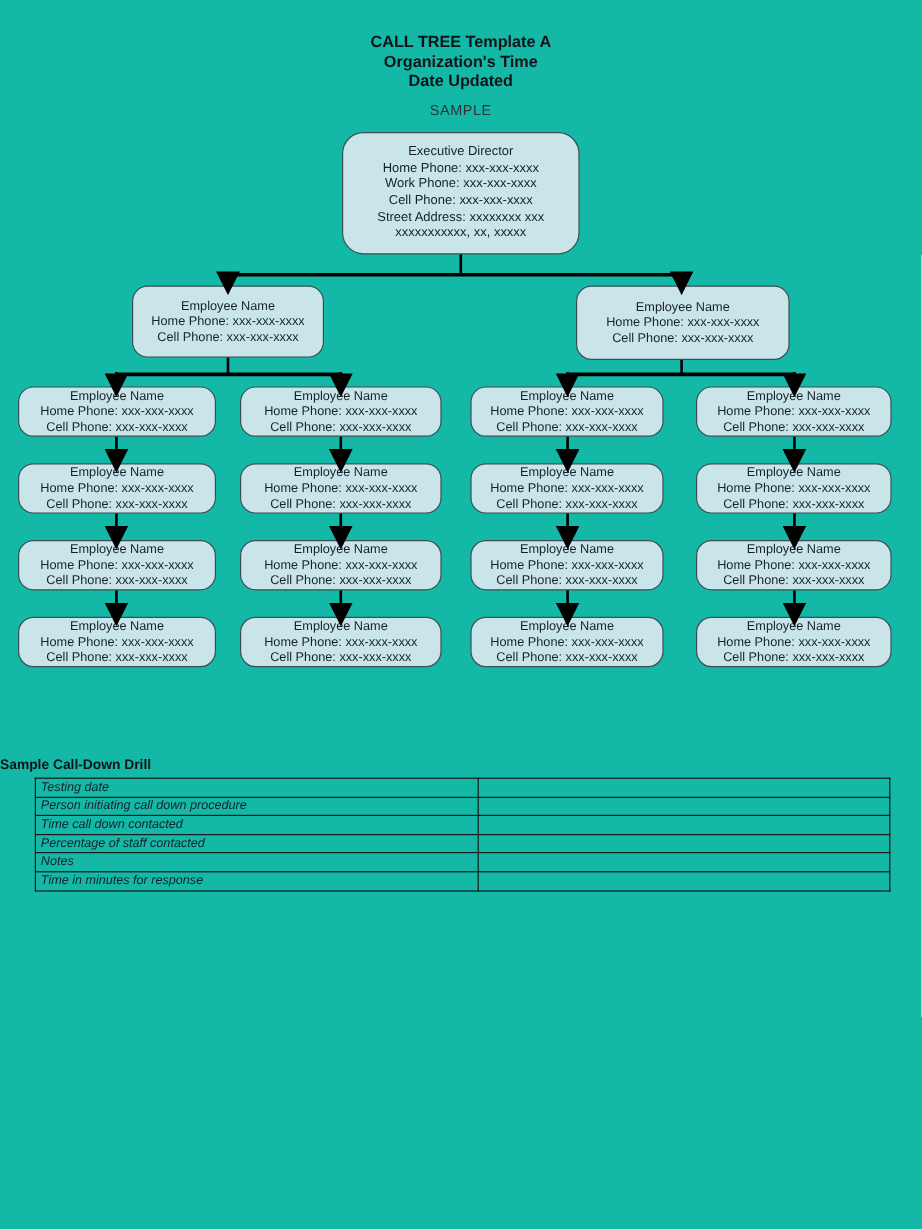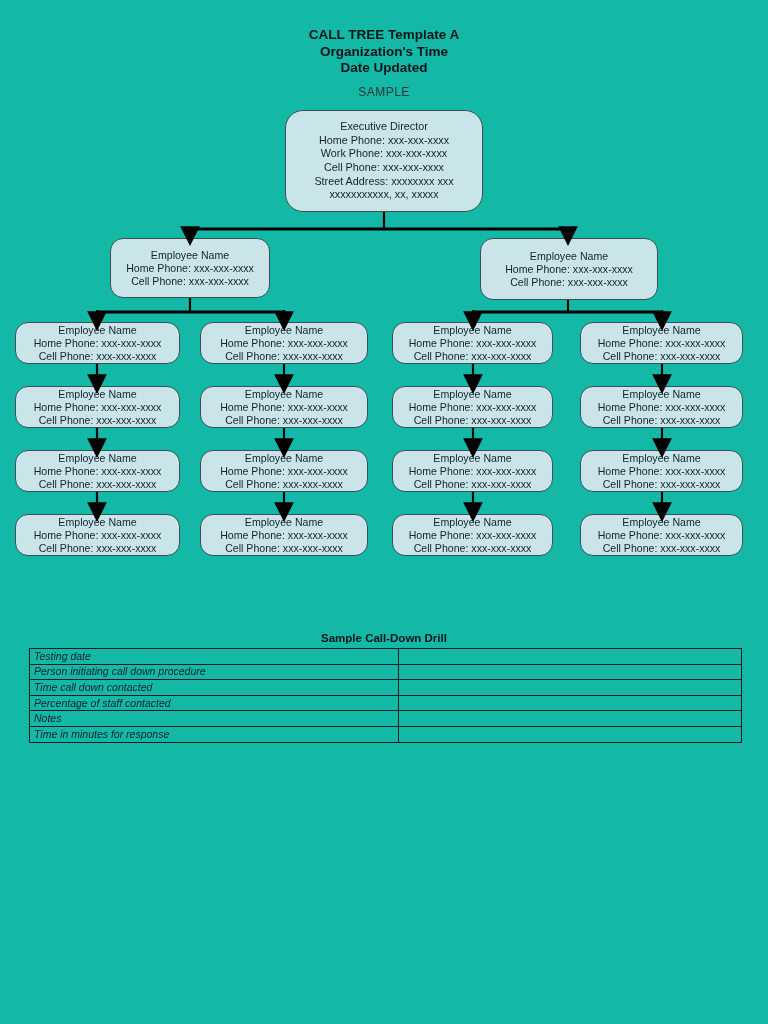--- a/index.html
+++ b/index.html
@@ -17,21 +17,21 @@
     display:flex;flex-direction:column;align-items:center;justify-content:center;
     text-align:center;font-size:10.6px;line-height:13px;color:#16212b;z-index:1;
     box-sizing:border-box;padding:1px 4px;
   }
   .node.exec{border-radius:18px;font-size:10.8px;line-height:13.6px;}
   
   #connectors{position:absolute;top:0;left:0;z-index:2;pointer-events:none;}
   #connectors line{stroke:#000;stroke-width:2.2;}
   #connectors line.thick{stroke-width:3;}
   
-  #drill-title{position:absolute;top:632px;left:0;width:768px;text-align:center;
+  #drill-title{position:absolute;top:632px;left:0;width:768px;text-align:left;
     font-weight:bold;font-size:11.5px;color:#101418;}
   #drill-table{position:absolute;top:648px;left:29px;width:713px;border-collapse:collapse;
     table-layout:fixed;font-style:italic;}
   #drill-table td{
     border:1px solid #1a1a1a;height:12.6px;font-size:10.5px;line-height:11px;
     padding:1px 4px;color:#16212b;overflow:hidden;white-space:nowrap;
   }
   #drill-table td.label-cell{width:50.6%;}
 </style>
 </head>

